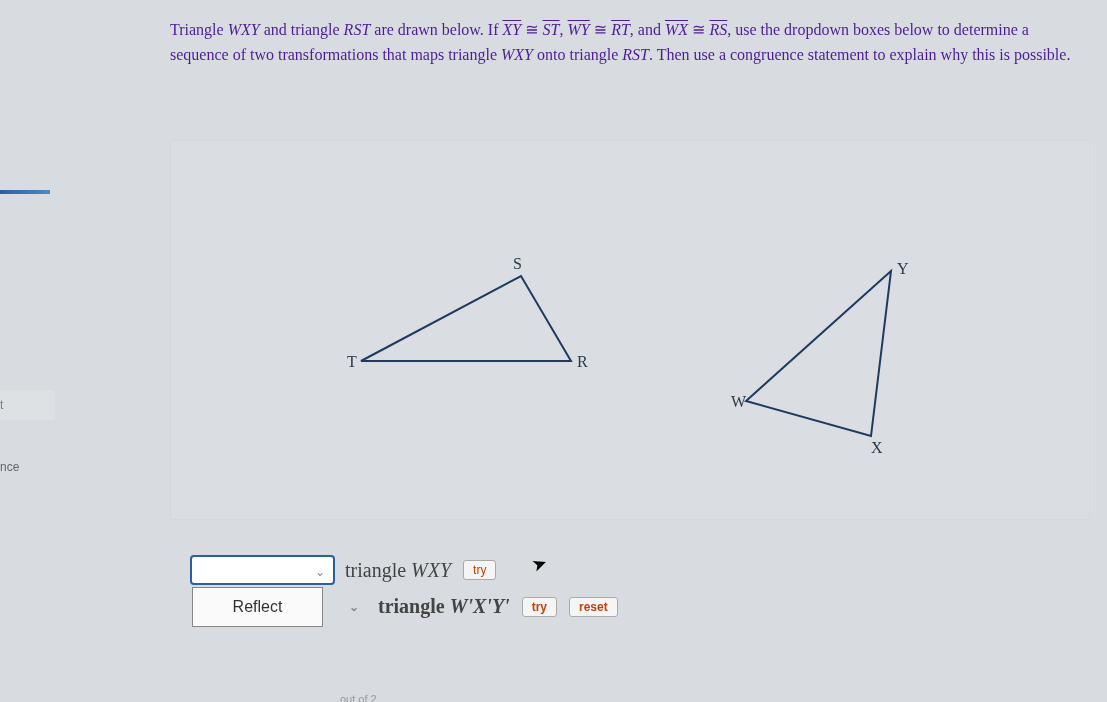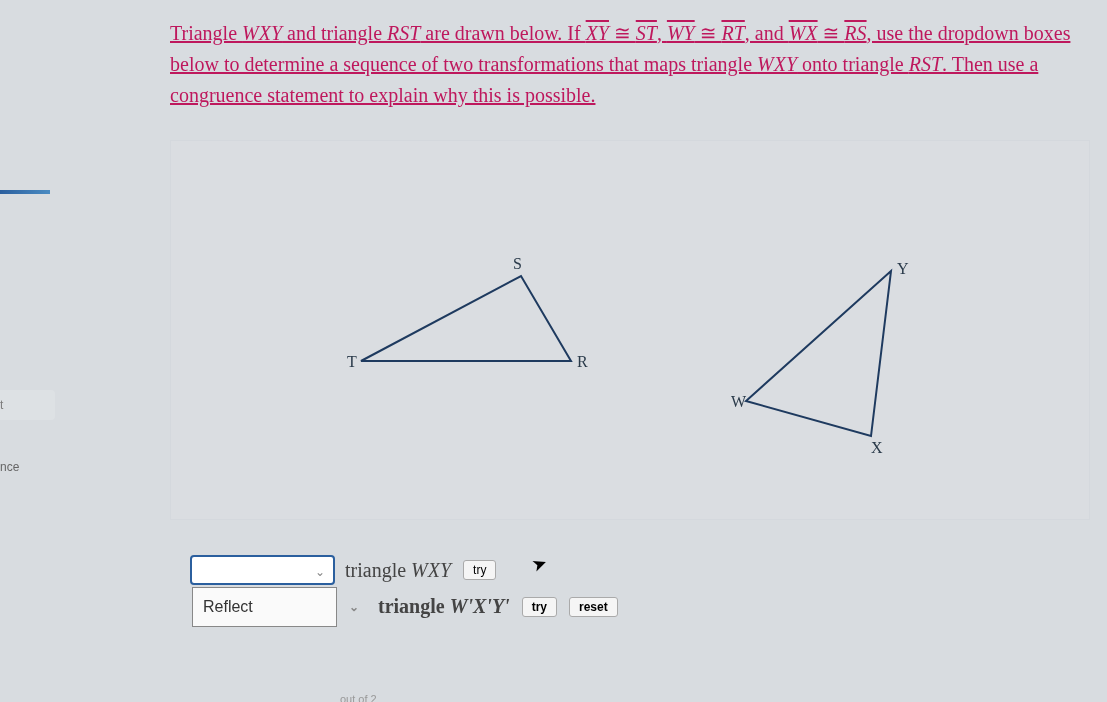--- a/index.html
+++ b/index.html
@@ -41,25 +41,24 @@
       background: rgba(255,255,255,0.15);
       border-radius: 0 4px 4px 0;
     }
     .main {
       position: absolute;
       left: 170px;
       top: 18px;
       right: 0;
     }
     .question-text {
-      font-size: 20px;
-      color: #be185d;
+      font-size: 16px;
+      color: #4c1d95;
       line-height: 1.55;
       max-width: 920px;
-      text-decoration: underline;
     }
     .overline {
       text-decoration: overline;
       font-style: italic;
     }
     .ital { font-style: italic; }
     .figure-area {
       position: absolute;
       left: 170px;
       top: 140px;
@@ -130,40 +129,41 @@
       vertical-align: middle;
       margin-left: 6px;
     }
     .small-btn {
       display: inline-block;
       border: 1px solid #aaa;
       border-radius: 3px;
       padding: 2px 9px;
       font-size: 12px;
       font-family: Arial, sans-serif;
-      color: #000000;
+      color: #c2410c;
       background: #f5f5f5;
       vertical-align: middle;
       margin-left: 8px;
       cursor: pointer;
     }
     .row2 {
       margin-top: 10px;
       margin-left: 150px;
       font-weight: bold;
     }
     .dropdown-options {
       position: absolute;
       left: 0;
       top: 30px;
-      width: 145px;
+      width: 131px;
       border: 1px solid #888;
       background: #fafafa;
       font-family: Arial, sans-serif;
       z-index: 10;
+      text-align: center;
     }
     .dropdown-option {
       padding: 6px 10px;
       font-size: 16px;
       color: #333;
       cursor: pointer;
     }
     .cursor-arrow {
       position: absolute;
       font-size: 18px;

